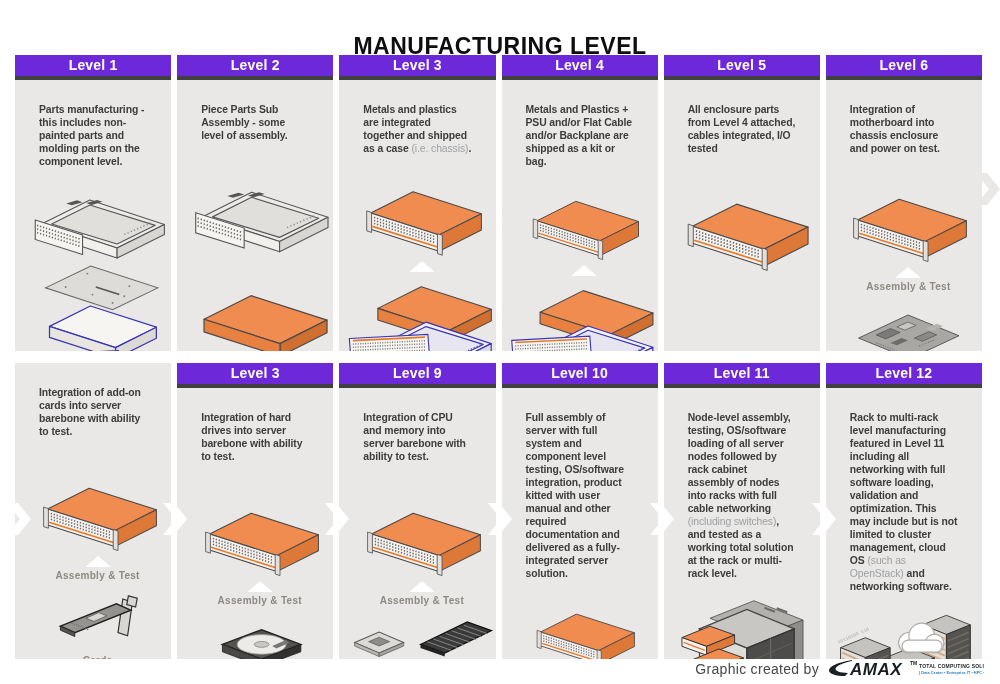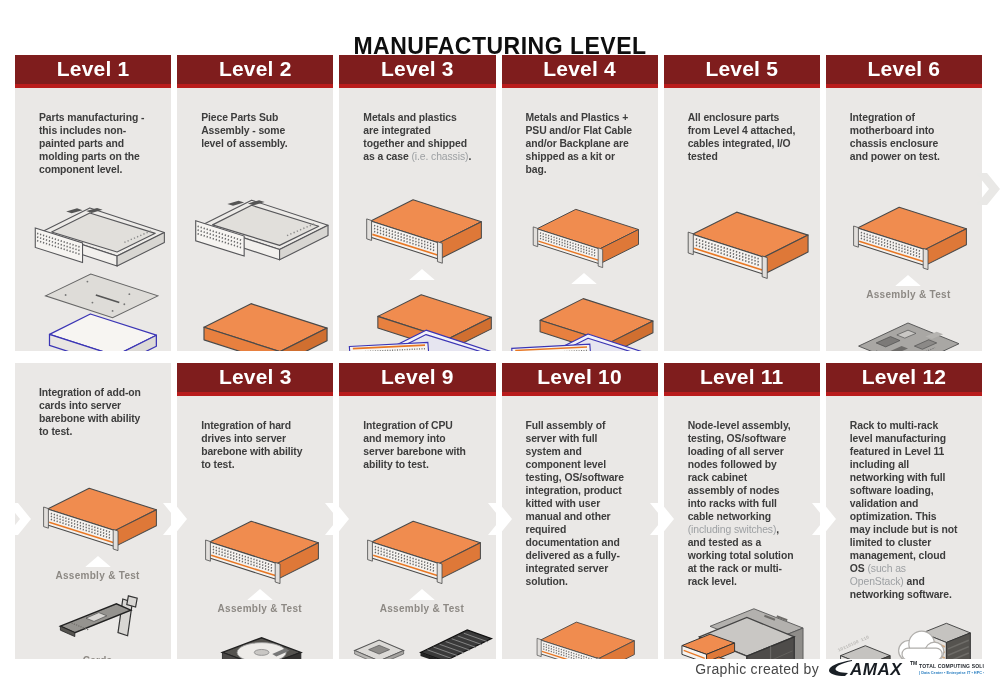--- a/index.html
+++ b/index.html
@@ -4,22 +4,22 @@
 <style>
   html,body{margin:0;padding:0;background:#fff;}
   .sheet{position:relative;width:1000px;height:684px;background:#ffffff;overflow:hidden;
          font-family:"Liberation Sans",sans-serif;}
   .main-title{position:absolute;top:18px;left:0;width:100%;text-align:center;
         font-size:23px;font-weight:700;letter-spacing:.5px;color:#0e0e0e;}
   .row{position:absolute;left:15px;width:967px;height:296px;display:grid;
        grid-template-columns:repeat(6,1fr);gap:6px;}
   .row1{top:55px;} .row2{top:363px;}
   .panel{background:#EAE8E6;display:flex;flex-direction:column;overflow:hidden;}
-  .hdr{background:#7f1d1d;border-bottom:4px solid #b91c1c;color:#fff;text-align:center;
-       font-size:21px;font-weight:800;padding:2px 0 3px;letter-spacing:.2px;flex:0 0 auto;}
+  .hdr{background:#6d28d9;border-bottom:4px solid #404040;color:#fff;text-align:center;
+       font-size:14px;font-weight:800;padding:2px 0 3px;letter-spacing:.2px;flex:0 0 auto;}
   .desc{margin:16px;padding:7px 8px 3px;font-size:10.4px;font-weight:700;color:#3d3d3d;
         line-height:1.25;letter-spacing:-.1px;}
   .desc .muted{color:#9DA0A3;font-weight:400;}
   .illus{flex:1;display:flex;flex-direction:column;align-items:center;gap:3px;position:relative;padding-left:9px;}
   .pt2{padding-top:2px;} .pt6{padding-top:6px;} .pt10{padding-top:10px;}
   .pt14{padding-top:14px;} .pt16{padding-top:16px;}
   .cap{font-size:10px;font-weight:700;color:#8D8984;letter-spacing:.3px;}
   .mt8{margin-top:8px;} .mt10{margin-top:10px;} .mt14{margin-top:14px;} .mt16{margin-top:16px;}
   .icon-row{display:flex;align-items:flex-end;gap:6px;margin-top:6px;}
   .chev{position:absolute;width:24px;height:32px;}

